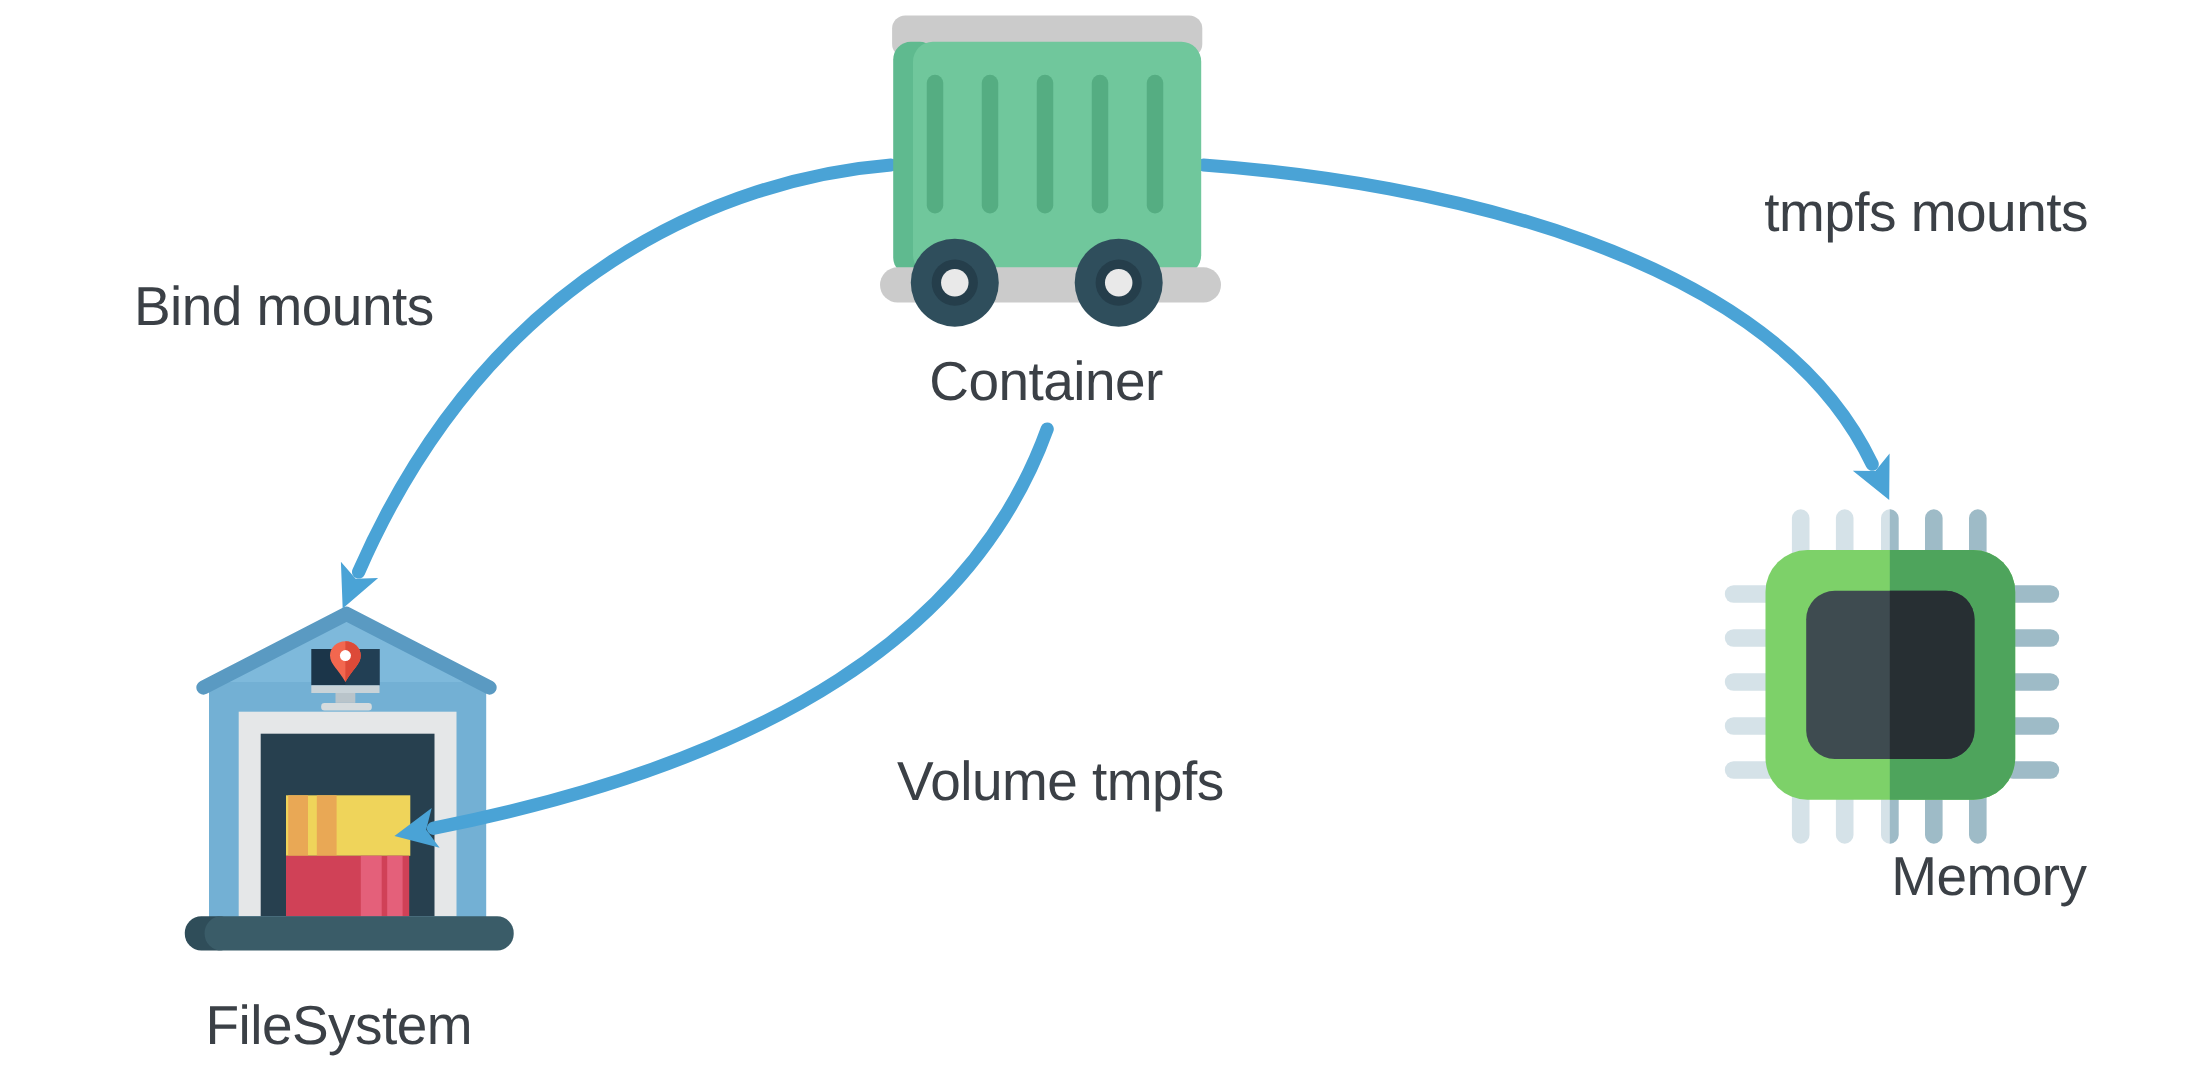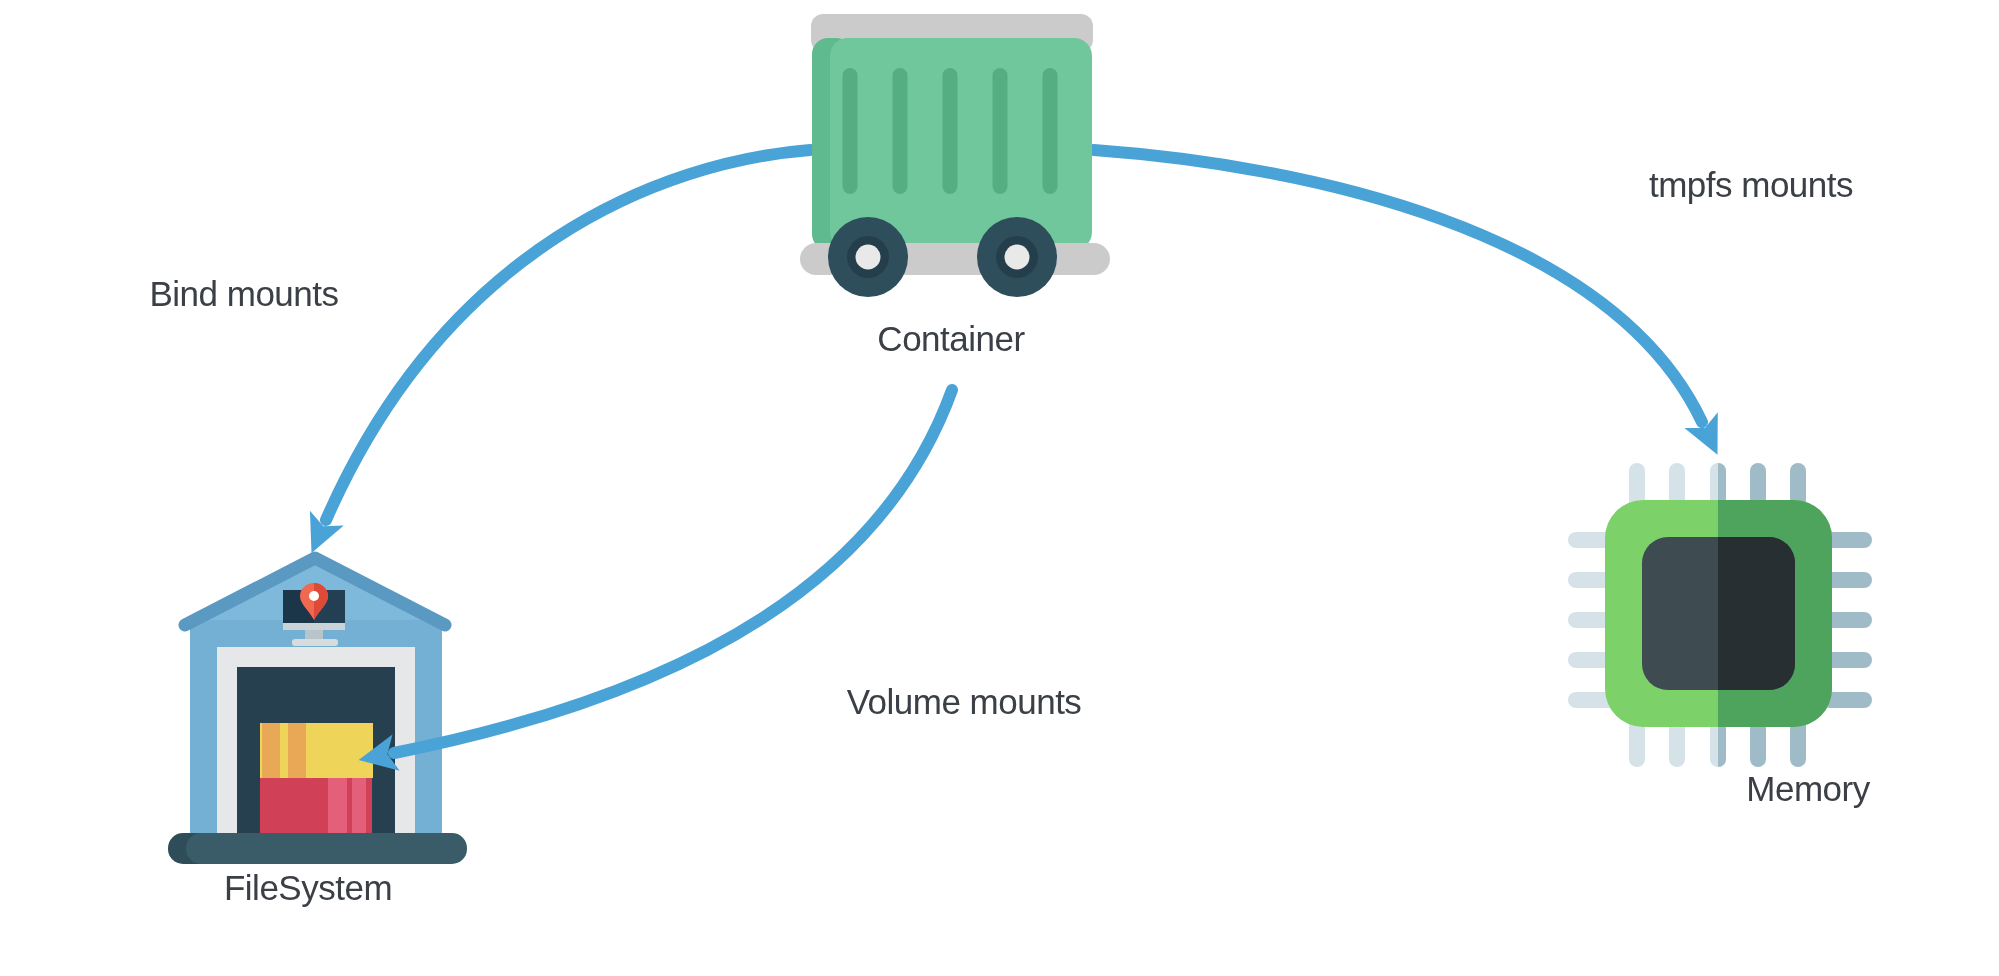--- a/index.html
+++ b/index.html
@@ -10,30 +10,30 @@
     background: #ffffff;
     overflow: hidden;
     font-family: "Liberation Sans", "DejaVu Sans", sans-serif;
   }
   .icon, .arrows { position: absolute; }
   .arrows { left: 0; top: 0; }
   .label {
     position: absolute;
     transform: translateX(-50%);
     font-weight: 300;
-    font-size: 35px;
+    font-size: 50px;
     line-height: 1.1;
     letter-spacing: -0.5px;
     color: #3b4046;
     white-space: nowrap;
   }
   .label-container  { left: 951px;  top: 320px; }
-  .label-filesystem { left: 308px;  top: 869px; }
+  .label-filesystem { left: 308px;  top: 905px; }
   .label-memory     { left: 1808px; top: 770px; }
-  .label-bind       { left: 244px;  top: 251px; margin-top: 24px; }
+  .label-bind       { left: 258px;  top: 251px; }
   .label-tmpfs      { left: 1751px; top: 166px; }
   .label-volume     { left: 964px;  top: 683px; }
 </style>
 </head>
 <body>
 
 <div class="canvas">
 
   <svg class="icon" style="left:140px; top:545px;" width="340" height="330" viewBox="0 0 340 330">
     <g>
@@ -142,16 +142,16 @@
       <circle cx="222" cy="249" r="40" fill="#2f4e5c"></circle>
       <circle cx="222" cy="249" r="21" fill="#253e4b"></circle>
       <circle cx="222" cy="249" r="12.5" fill="#e9e9e9"></circle>
     </g>
   </svg>
 
   <div class="label label-container">Container</div>
   <div class="label label-filesystem">FileSystem</div>
   <div class="label label-memory">Memory</div>
   <div class="label label-bind">Bind mounts</div>
-  <div class="label label-volume">Volume mounts</div>
+  <div class="label label-volume">Volume tmpfs</div>
   <div class="label label-tmpfs">tmpfs mounts</div>
 
 </div>
 
 </body></html>

